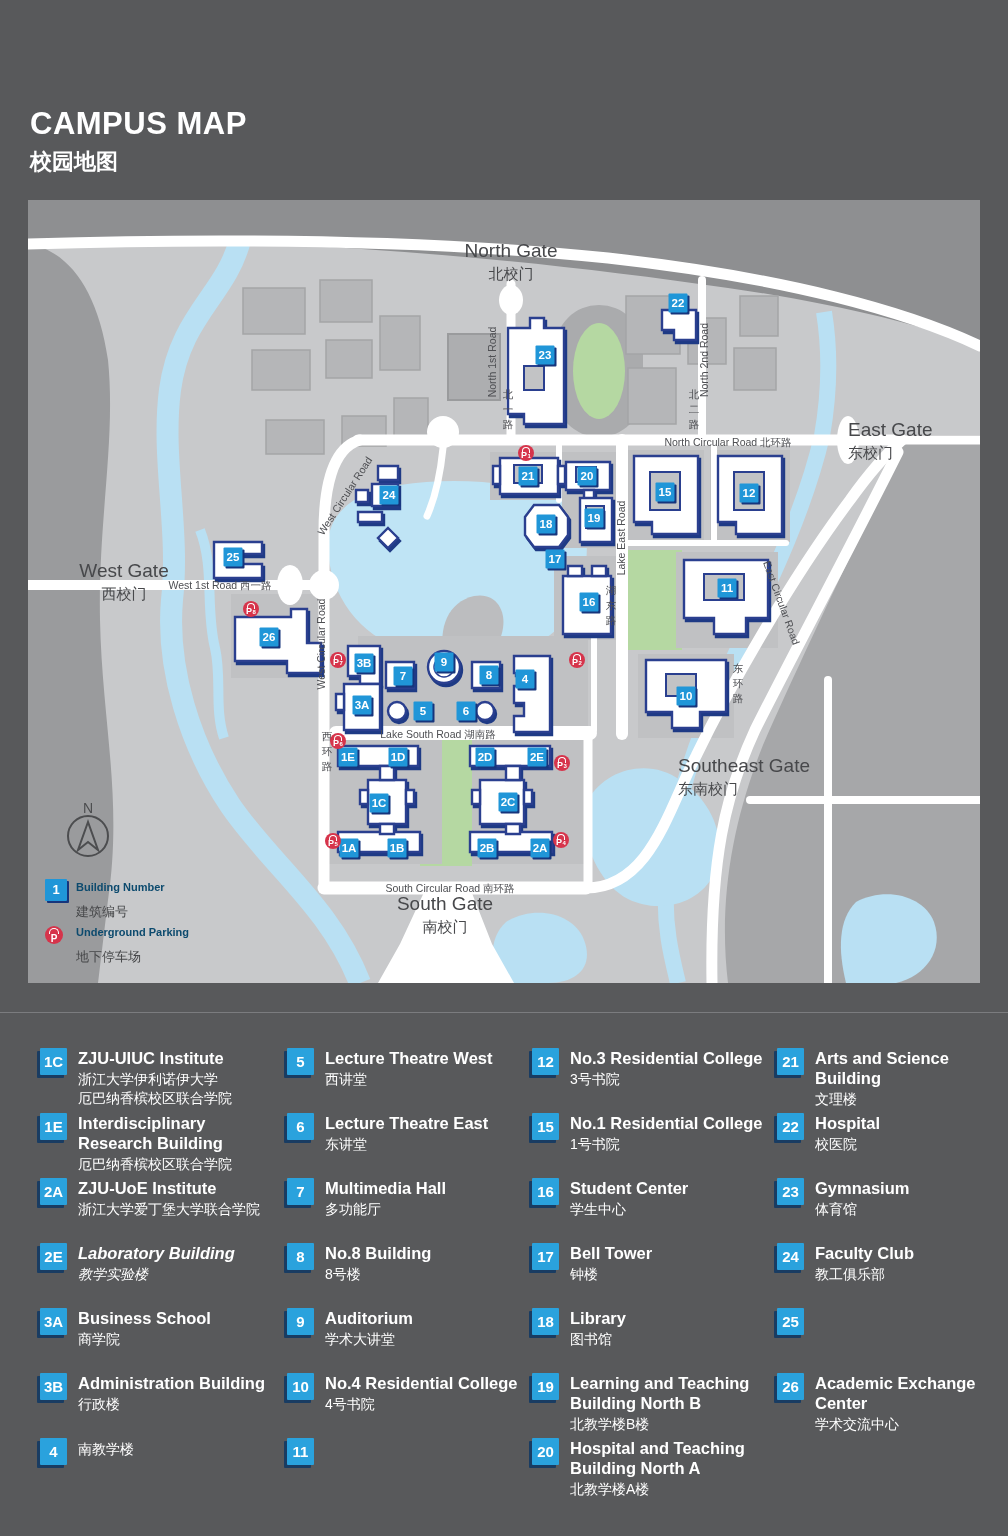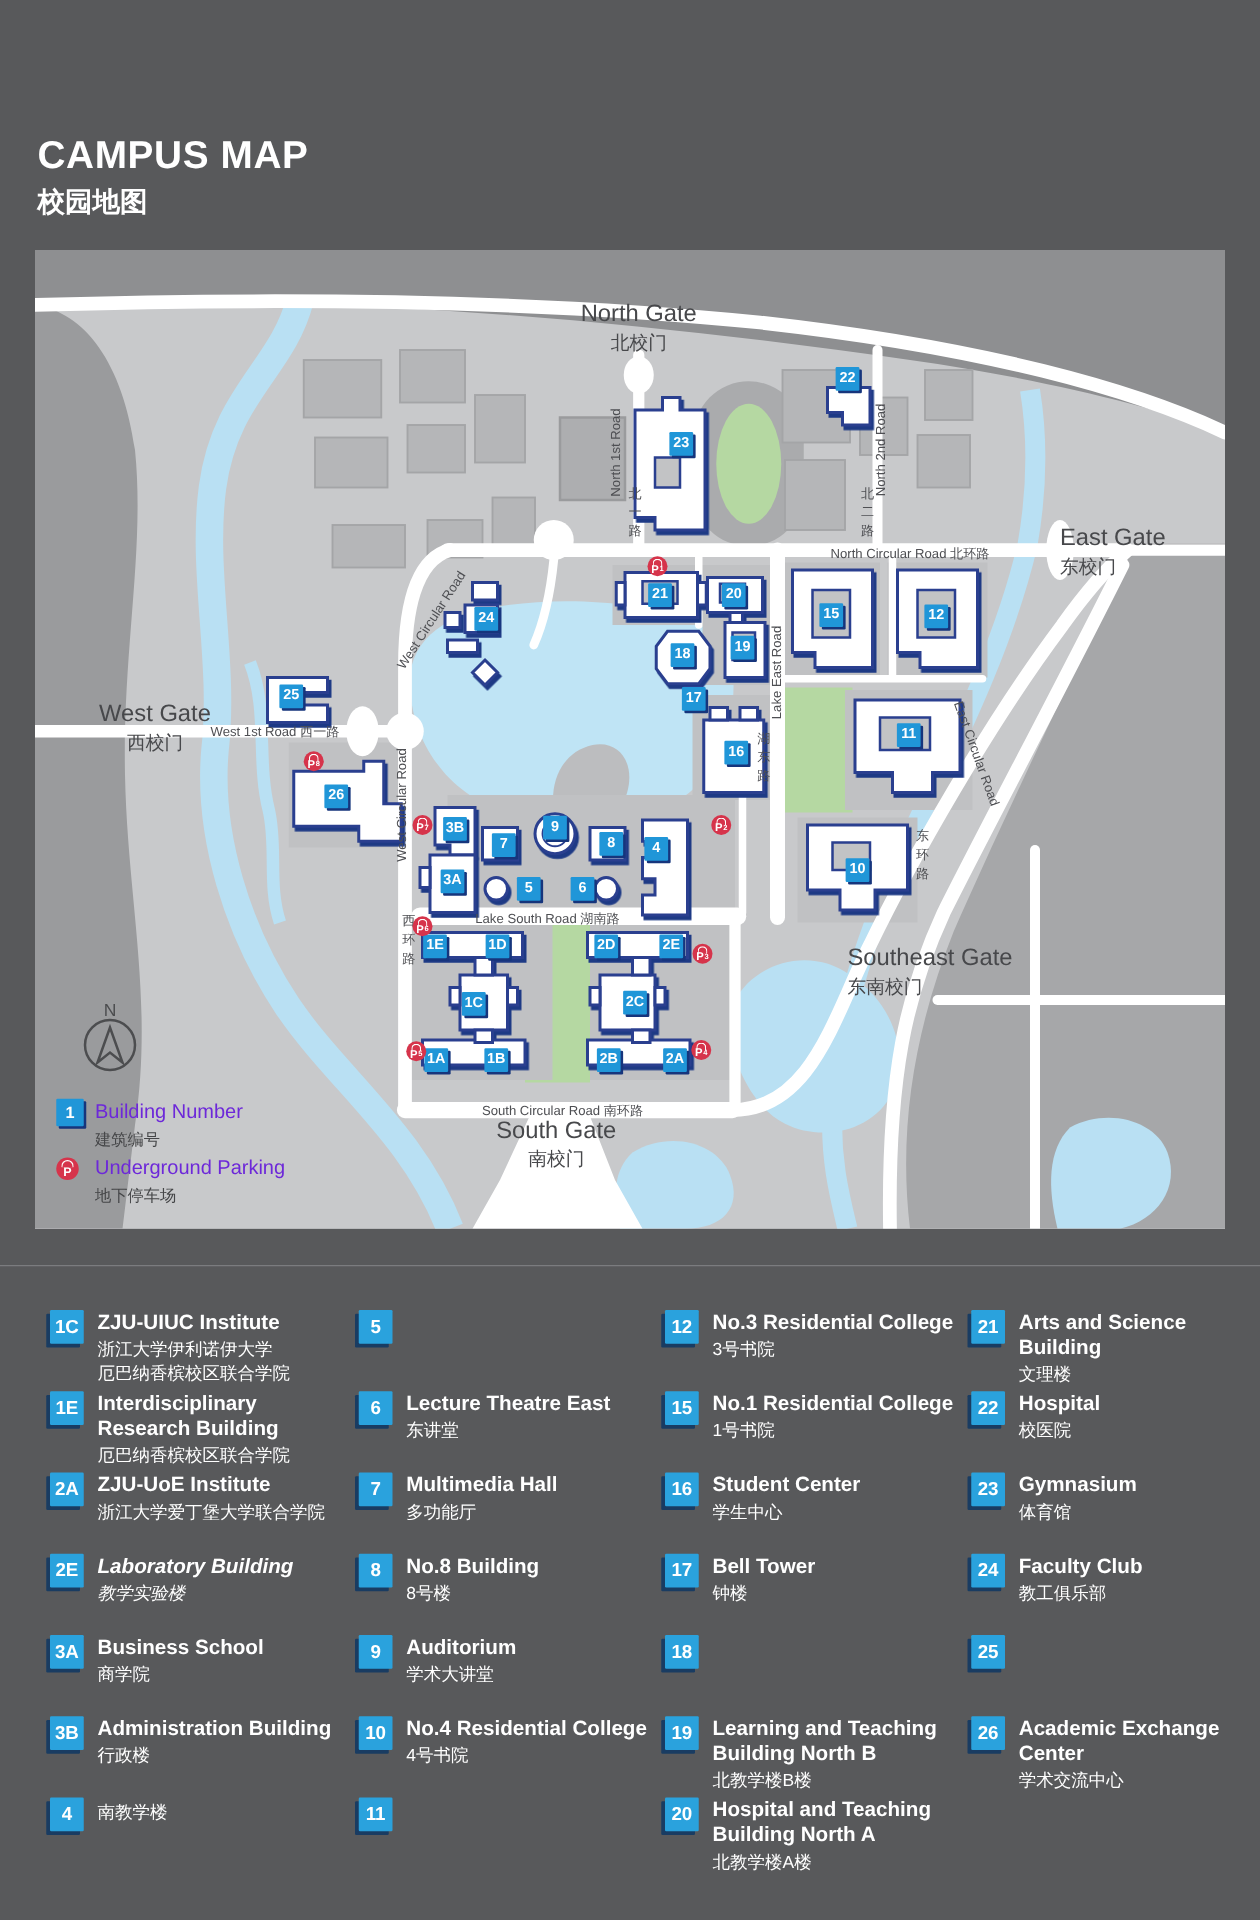--- a/index.html
+++ b/index.html
@@ -31,21 +31,21 @@
     border:1px solid #fff;border-bottom:none;border-radius:6px 6px 0 0;}
   .pk .p{font-size:9px;font-weight:bold;line-height:11px;}
   .pk .sub{font-size:6px;font-weight:bold;line-height:9px;margin-left:.5px;}
   
   .key-badge{
     position:absolute;width:22px;height:22px;background:#2096d8;color:#fff;
     font-size:13px;font-weight:bold;line-height:22px;text-align:center;
     box-shadow:2px 2px 0 #16357c;border-radius:1px;
   }
   .key-pk{position:absolute;width:18px;height:18px;transform:none;}
-  .key-en{position:absolute;font-size:16px;font-weight:normal;color:#6d28d9;}
+  .key-en{position:absolute;font-size:11px;font-weight:bold;color:#0c4a6e;}
   .key-cn{position:absolute;font-size:13px;color:#454648;}
   .compass-n{position:absolute;font-size:14px;color:#4c4d4f;width:20px;text-align:center;}
   
   .divider{position:absolute;left:0;top:1012px;width:1008px;height:1px;background:#7b7c7f;}
   
   .dir-item{position:absolute;display:flex;gap:11px;align-items:flex-start;}
   .dir-badge{
     flex:0 0 auto;width:27px;height:27px;background:#2aa2dd;color:#fff;
     font-size:15px;font-weight:bold;line-height:27px;text-align:center;
     box-shadow:-3px 3px 0 #193c62;border-radius:1px;
@@ -375,20 +375,24 @@
       </div>
     </div>
     <div class="dir-item" style="left: 40px; top: 1438px;">
       <div class="dir-badge">4</div>
       <div class="dir-text" style="width: 200px;">
         <div class="cn">南教学楼</div>
       </div>
     </div>
     <div class="dir-item" style="left: 287px; top: 1048px;">
       <div class="dir-badge">5</div>
+      <div class="dir-text" style="width: 208px;">
+        <div class="en">Lecture Theatre West</div>
+        <div class="cn">西讲堂</div>
+      </div>
     </div>
     <div class="dir-item" style="left: 287px; top: 1113px;">
       <div class="dir-badge">6</div>
       <div class="dir-text" style="width: 208px;">
         <div class="en">Lecture Theatre East</div>
         <div class="cn">东讲堂</div>
       </div>
     </div>
     <div class="dir-item" style="left: 287px; top: 1178px;">
       <div class="dir-badge">7</div>
@@ -444,20 +448,24 @@
     </div>
     <div class="dir-item" style="left: 532px; top: 1243px;">
       <div class="dir-badge">17</div>
       <div class="dir-text" style="width: 208px;">
         <div class="en">Bell Tower</div>
         <div class="cn">钟楼</div>
       </div>
     </div>
     <div class="dir-item" style="left: 532px; top: 1308px;">
       <div class="dir-badge">18</div>
+      <div class="dir-text" style="width: 208px;">
+        <div class="en">Library</div>
+        <div class="cn">图书馆</div>
+      </div>
     </div>
     <div class="dir-item" style="left: 532px; top: 1373px;">
       <div class="dir-badge">19</div>
       <div class="dir-text" style="width: 208px;">
         <div class="en">Learning and Teaching Building North B</div>
         <div class="cn">北教学楼B楼</div>
       </div>
     </div>
     <div class="dir-item" style="left: 532px; top: 1438px;">
       <div class="dir-badge">20</div>

